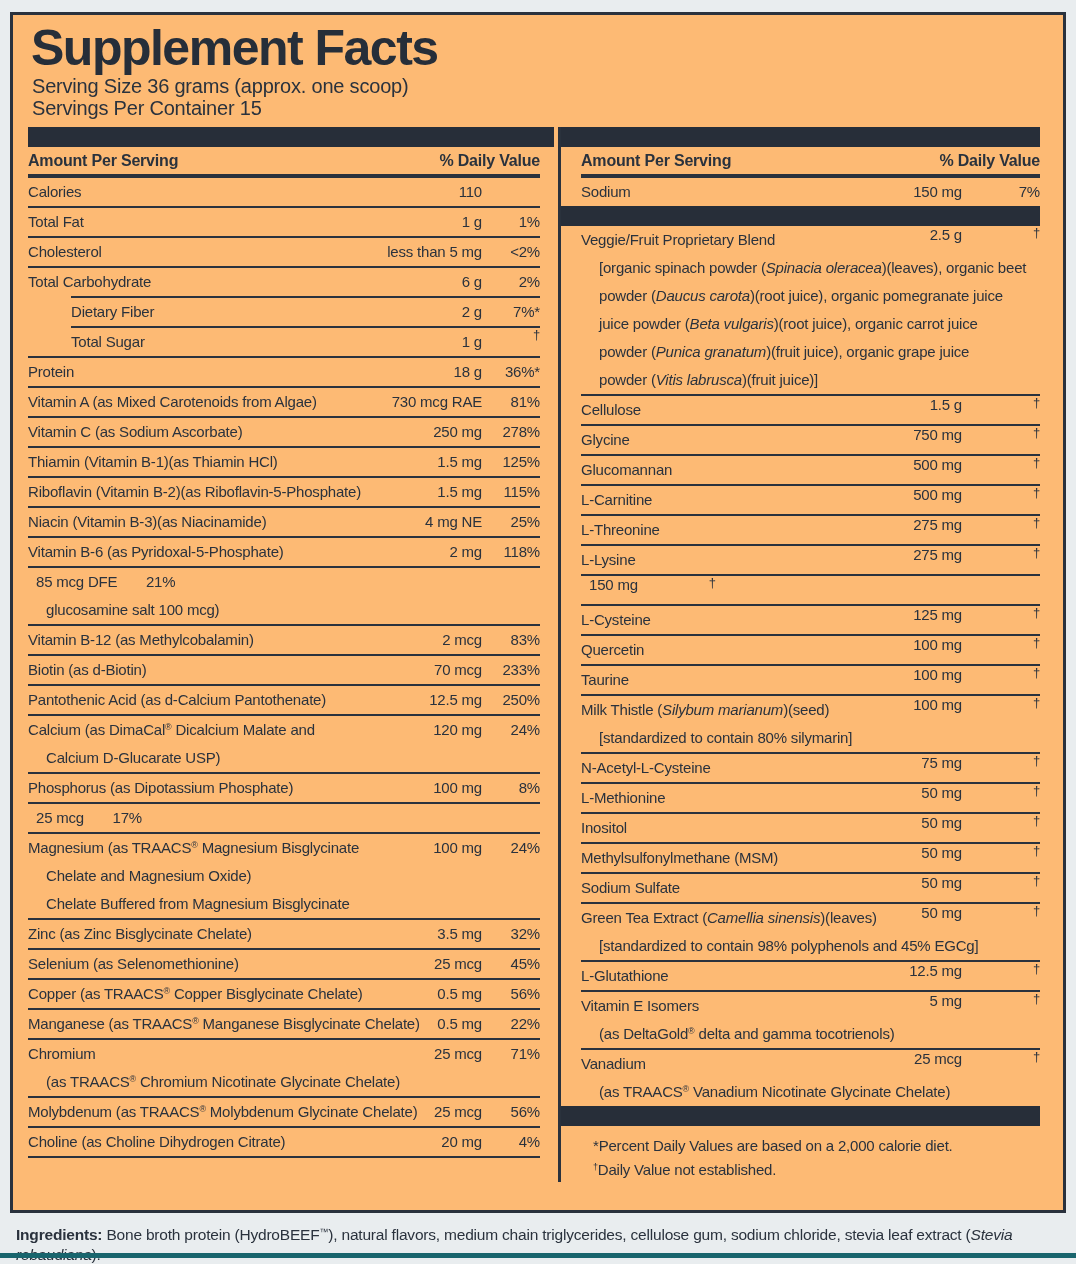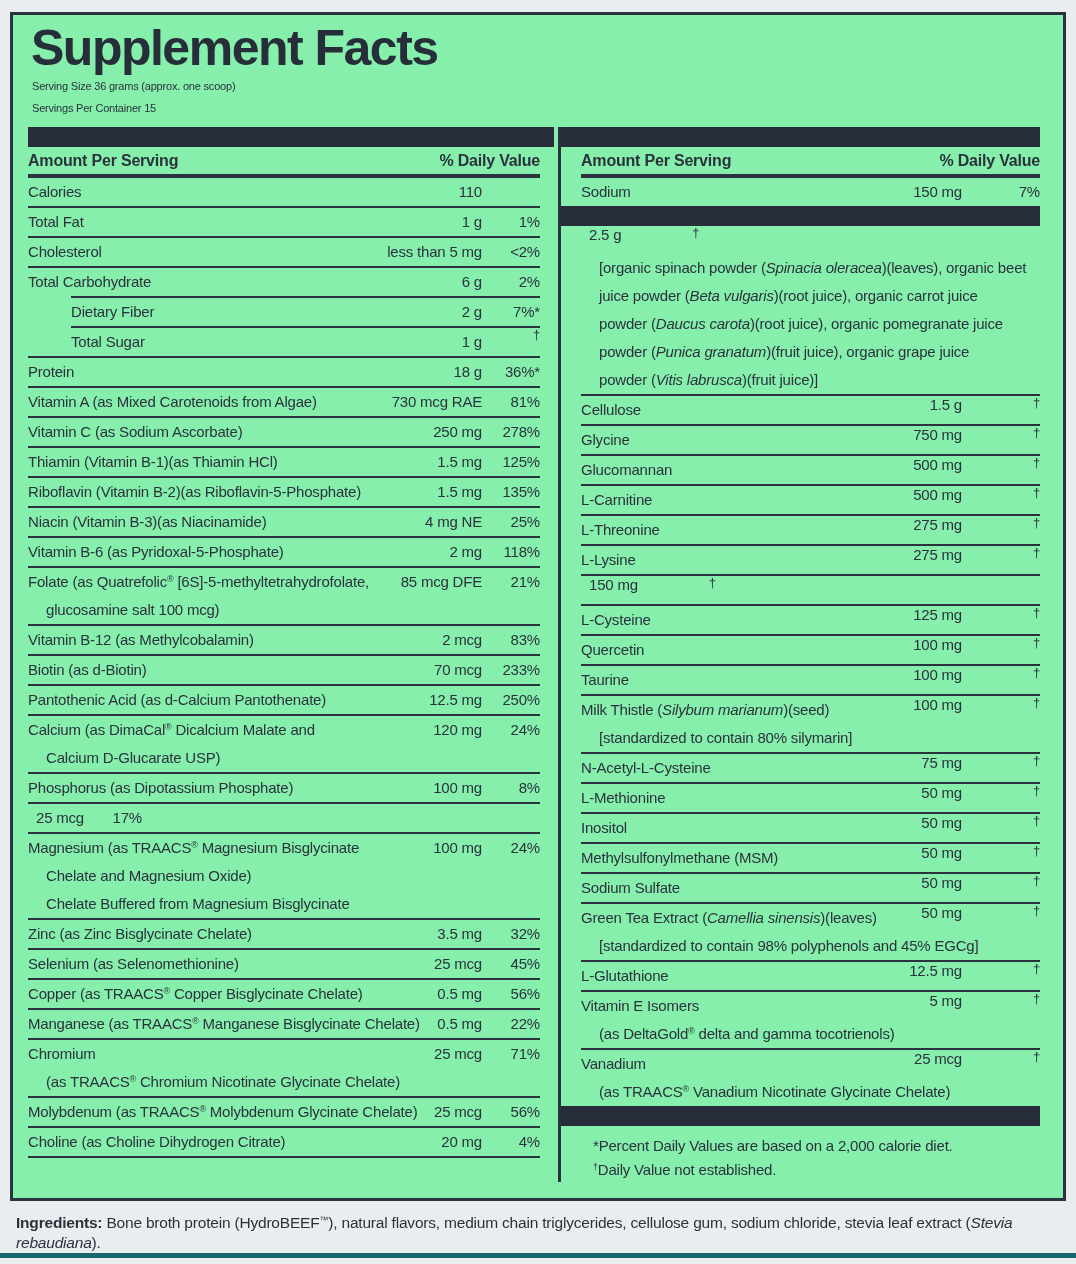--- a/index.html
+++ b/index.html
@@ -1,21 +1,21 @@
 <!DOCTYPE html>
 <html><head>
 <meta charset="utf-8">
 <style>
   html,body{margin:0;padding:0;width:1076px;height:1264px;overflow:hidden;
     background:#e9edef;font-family:"Liberation Sans","DejaVu Sans",sans-serif;color:#2a323d;}
   body{position:relative;}
-  .label-box{margin:12px 10px 0 10px;border:3px solid #2a323d;padding-bottom:16px;background:#86efac;}
+  .label-box{margin:12px 10px 0 10px;border:3px solid #2a323d;padding-bottom:28px;background:#fdba74;}
   .page-title{font-size:50px;font-weight:800;letter-spacing:-1.5px;line-height:54px;
     padding:6px 0 0 18px;color:#262e39;}
-  .serving-line{font-size:11px;line-height:22px;margin-left:19px;letter-spacing:-0.2px;}
+  .serving-line{font-size:20px;line-height:22px;margin-left:19px;letter-spacing:-0.2px;}
   .columns{display:flex;align-items:stretch;margin-top:8px;}
   .col{box-sizing:border-box;}
   .col-left{width:548px;border-right:3px solid #2a323d;}
   .col-right{flex:1;}
   .sepbar{height:20px;background:#272e39;}
   .col-left .sepbar{margin:0 4px 0 15px;}
   .col-right .sepbar{margin:0 23px 0 0;}
   .hdr{display:flex;justify-content:space-between;font-weight:700;font-size:16px;
     line-height:27px;border-bottom:4px solid #2a323d;letter-spacing:-0.2px;text-align:center;}
   .col-left .hdr{margin:0 18px 0 15px;}
@@ -123,40 +123,39 @@
             <div class="main">
               <span class="lbl">Thiamin (Vitamin B-1)(as Thiamin HCl)</span>
               <span class="amt">1.5 mg</span>
               <span class="dv">125%</span>
             </div>
           </div>
           <div class="row">
             <div class="main">
               <span class="lbl">Riboflavin (Vitamin B-2)(as Riboflavin-5-Phosphate)</span>
               <span class="amt">1.5 mg</span>
-              <span class="dv">135%</span>
+              <span class="dv">115%</span>
             </div>
           </div>
           <div class="row">
             <div class="main">
               <span class="lbl">Niacin (Vitamin B-3)(as Niacinamide)</span>
               <span class="amt">4 mg NE</span>
               <span class="dv">25%</span>
             </div>
           </div>
           <div class="row">
             <div class="main">
               <span class="lbl">Vitamin B-6 (as Pyridoxal-5-Phosphate)</span>
               <span class="amt">2 mg</span>
               <span class="dv">118%</span>
             </div>
           </div>
           <div class="row">
             <div class="main">
-              <span class="lbl">Folate (as Quatrefolic<span class="sup">®</span> [6S]-5-methyltetrahydrofolate,</span>
               <span class="amt">85 mcg DFE</span>
               <span class="dv">21%</span>
             </div>
             <div class="extra">glucosamine salt 100 mcg)</div>
           </div>
           <div class="row">
             <div class="main">
               <span class="lbl">Vitamin B-12 (as Methylcobalamin)</span>
               <span class="amt">2 mcg</span>
               <span class="dv">83%</span>
@@ -268,26 +267,27 @@
           <div class="row first">
             <div class="main">
               <span class="lbl">Sodium</span>
               <span class="amt">150 mg</span>
               <span class="dv">7%</span>
             </div>
           </div>
           <div class="sepbar"></div>
           <div class="row first">
             <div class="main">
+              <span class="lbl">Veggie/Fruit Proprietary Blend</span>
               <span class="amt raised">2.5 g</span>
               <span class="dv dag">†</span>
             </div>
             <div class="extra">[organic spinach powder (<i>Spinacia oleracea</i>)(leaves), organic beet</div>
+            <div class="extra">powder (<i>Daucus carota</i>)(root juice), organic pomegranate juice</div>
             <div class="extra">juice powder (<i>Beta vulgaris</i>)(root juice), organic carrot juice</div>
-            <div class="extra">powder (<i>Daucus carota</i>)(root juice), organic pomegranate juice</div>
             <div class="extra">powder (<i>Punica granatum</i>)(fruit juice), organic grape juice</div>
             <div class="extra">powder (<i>Vitis labrusca</i>)(fruit juice)]</div>
           </div>
           <div class="row">
             <div class="main">
               <span class="lbl">Cellulose</span>
               <span class="amt raised">1.5 g</span>
               <span class="dv dag">†</span>
             </div>
           </div>

